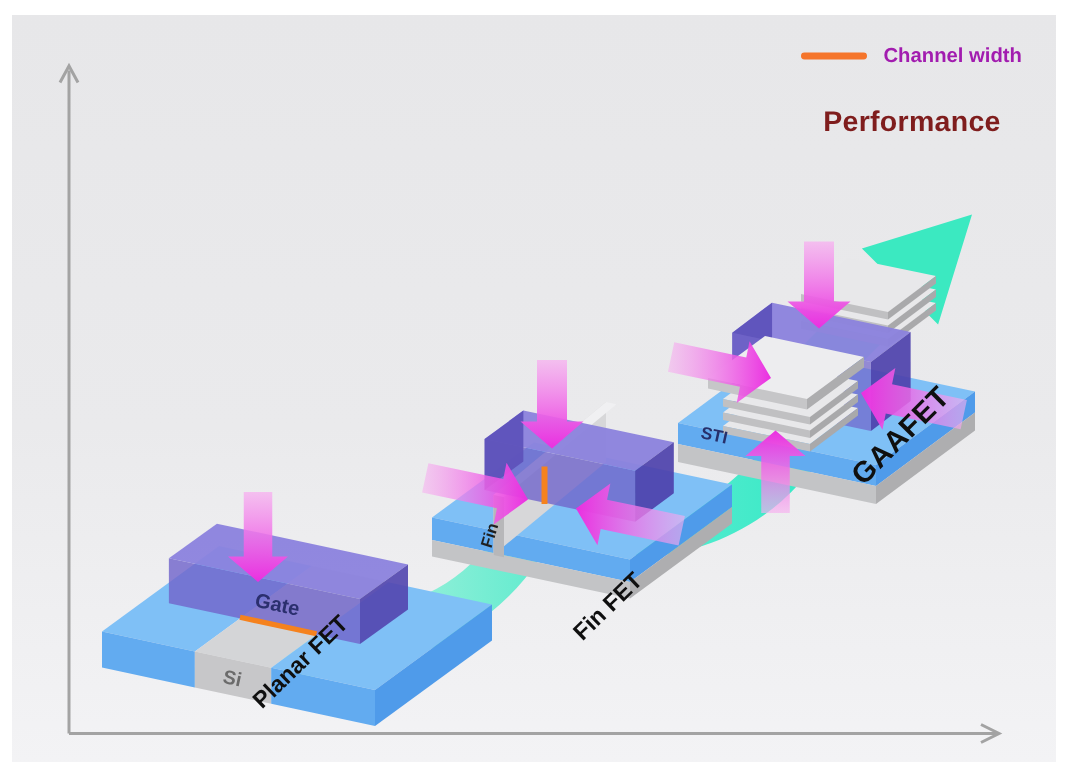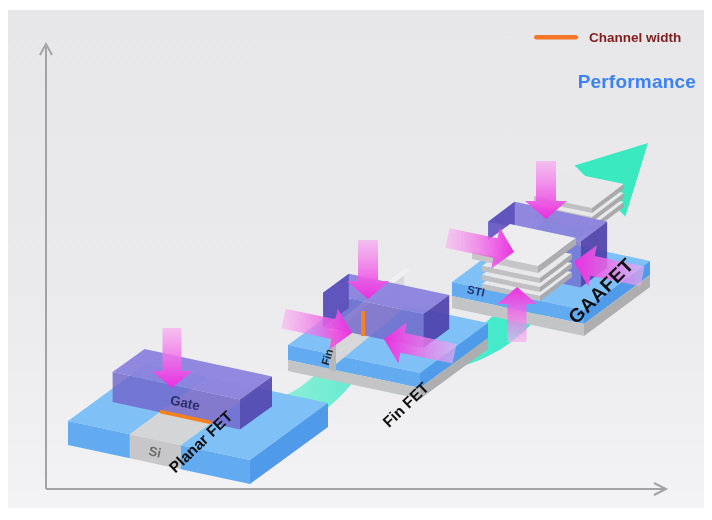--- a/index.html
+++ b/index.html
@@ -2,23 +2,23 @@
 <html><head>
 <meta charset="utf-8">
 <style>
   html,body{margin:0;padding:0;background:#ffffff;}
   .stage{position:relative;width:712px;height:520px;overflow:hidden;
          font-family:"Liberation Sans",sans-serif;}
   .panel{position:absolute;left:8px;top:10px;width:696px;height:498px;
          background:linear-gradient(180deg,#e7e7e9 0%,#eaeaec 55%,#f3f3f5 100%);}
   svg{position:absolute;left:0;top:0;}
   .lbl{position:absolute;white-space:nowrap;transform:translate(-50%,-50%);}
-  .legend-label{color:#7f1d1d;font-weight:bold;font-size:13.5px;transform:translate(0,-50%);}
-  .headline{position:absolute;left:520px;top:71px;width:176px;text-align:right;
-            color:#3b82f6;font-weight:bold;font-size:19px;line-height:22px;letter-spacing:.2px;}
+  .legend-label{color:#a21caf;font-weight:bold;font-size:13.5px;transform:translate(0,-50%);}
+  .headline{position:absolute;left:520px;top:71px;width:176px;text-align:center;
+            color:#7f1d1d;font-weight:bold;font-size:19px;line-height:22px;letter-spacing:.2px;}
   .si{color:#6b6b6b;font-weight:bold;font-size:13px;
       transform:translate(-50%,-50%) rotate(12deg);}
   .gate{color:#2b2f6e;font-weight:bold;font-size:13.5px;
         transform:translate(-50%,-50%) rotate(12deg);}
   .fin{color:#1f1f1f;font-weight:bold;font-size:11px;
        transform:translate(-50%,-50%) rotate(-73deg);}
   .sti{color:#27306b;font-weight:bold;font-size:11.5px;
        transform:translate(-50%,-50%) rotate(12deg);}
   .devname{color:#0f0f0f;font-weight:bold;font-size:15.5px;
            transform:translate(-50%,-50%) rotate(-44deg);}

